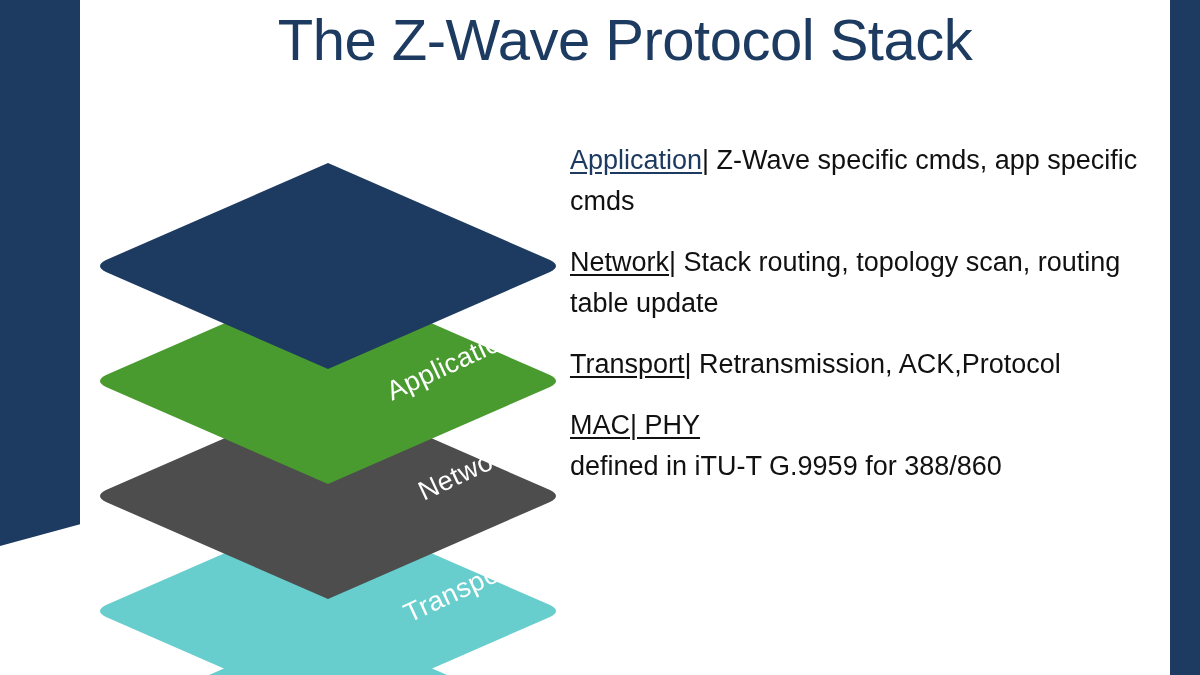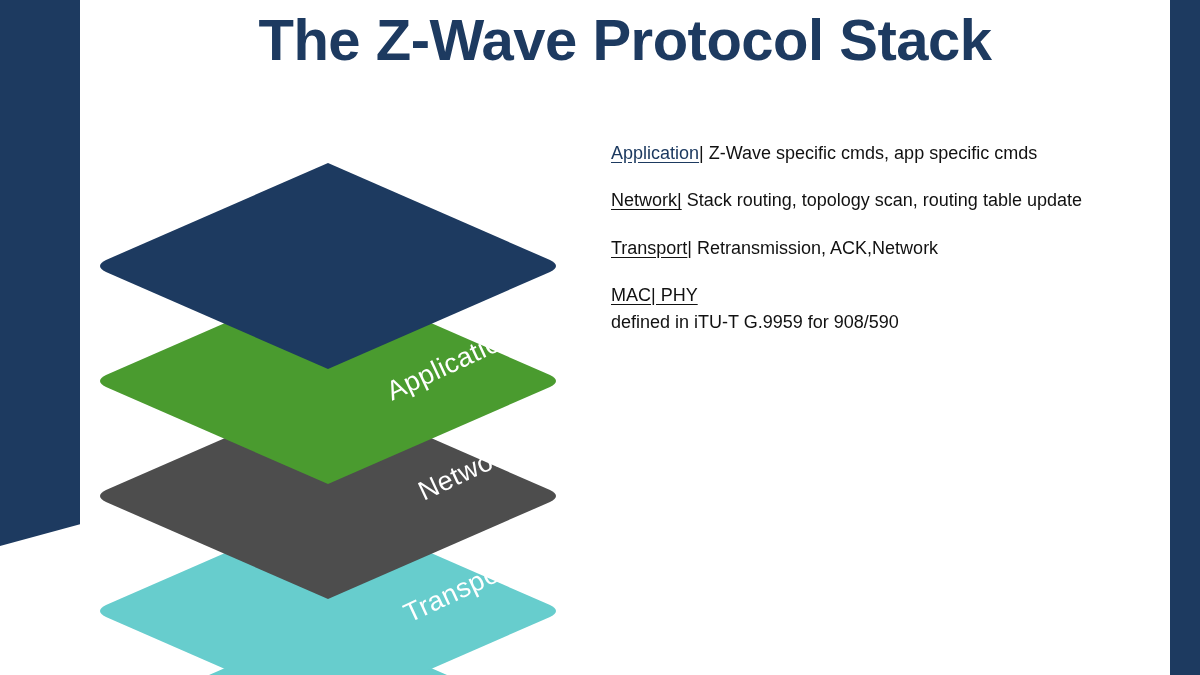--- a/index.html
+++ b/index.html
@@ -45,21 +45,21 @@
 
   
   .title {
     position: absolute;
     left: 80px;
     top: 8px;
     width: 1090px;
     text-align: center;
     font-size: 58px;
     line-height: 1.1;
-    font-weight: 700;
+    font-weight: 400;
     color: #1d3a60;
     letter-spacing: -0.5px;
     white-space: nowrap;
   }
 
   
   .stack {
     position: absolute;
     left: 0;
     top: 0;
@@ -104,24 +104,23 @@
 
   
   .desc {
     position: absolute;
     left: 570px;
     top: 140px;
     width: 600px;
   }
   .desc-block {
     margin-bottom: 20px;
-    font-size: 18px;
+    font-size: 27px;
     line-height: 1.52;
     color: #111111;
-    margin-left: 41px;
   }
   .desc-block:last-child { margin-bottom: 0; }
   .key {
     text-decoration: underline;
     text-underline-offset: 3px;
   }
   .key-navy { color: #1d3a60; }
   .key-black { color: #111111; }
   .sep { color: #111111; }
 </style>
@@ -188,22 +187,22 @@
 
     <div class="desc-block">
       <span class="key key-navy">Application</span><span class="sep">|</span><span> Z-Wave specific cmds, app specific cmds</span>
     </div>
 
     <div class="desc-block">
       <span class="key key-black">Network</span><span class="key key-black sep">|</span><span> Stack routing, topology scan, routing table update</span>
     </div>
 
     <div class="desc-block">
-      <span class="key key-black">Transport</span><span class="sep">|</span><span> Retransmission, ACK,Network</span>
-    </div>
-
-    <div class="desc-block">
-      <span class="key key-black">MAC</span><span class="key key-black sep">| PHY</span><br><span> defined in iTU-T G.9959 for 908/590</span>
+      <span class="key key-black">Transport</span><span class="sep">|</span><span> Retransmission, ACK,Protocol</span>
+    </div>
+
+    <div class="desc-block">
+      <span class="key key-black">MAC</span><span class="key key-black sep">| PHY</span><br><span> defined in iTU-T G.9959 for 388/860</span>
     </div>
 
   </div>
 
 </div>
 
 </body></html>

